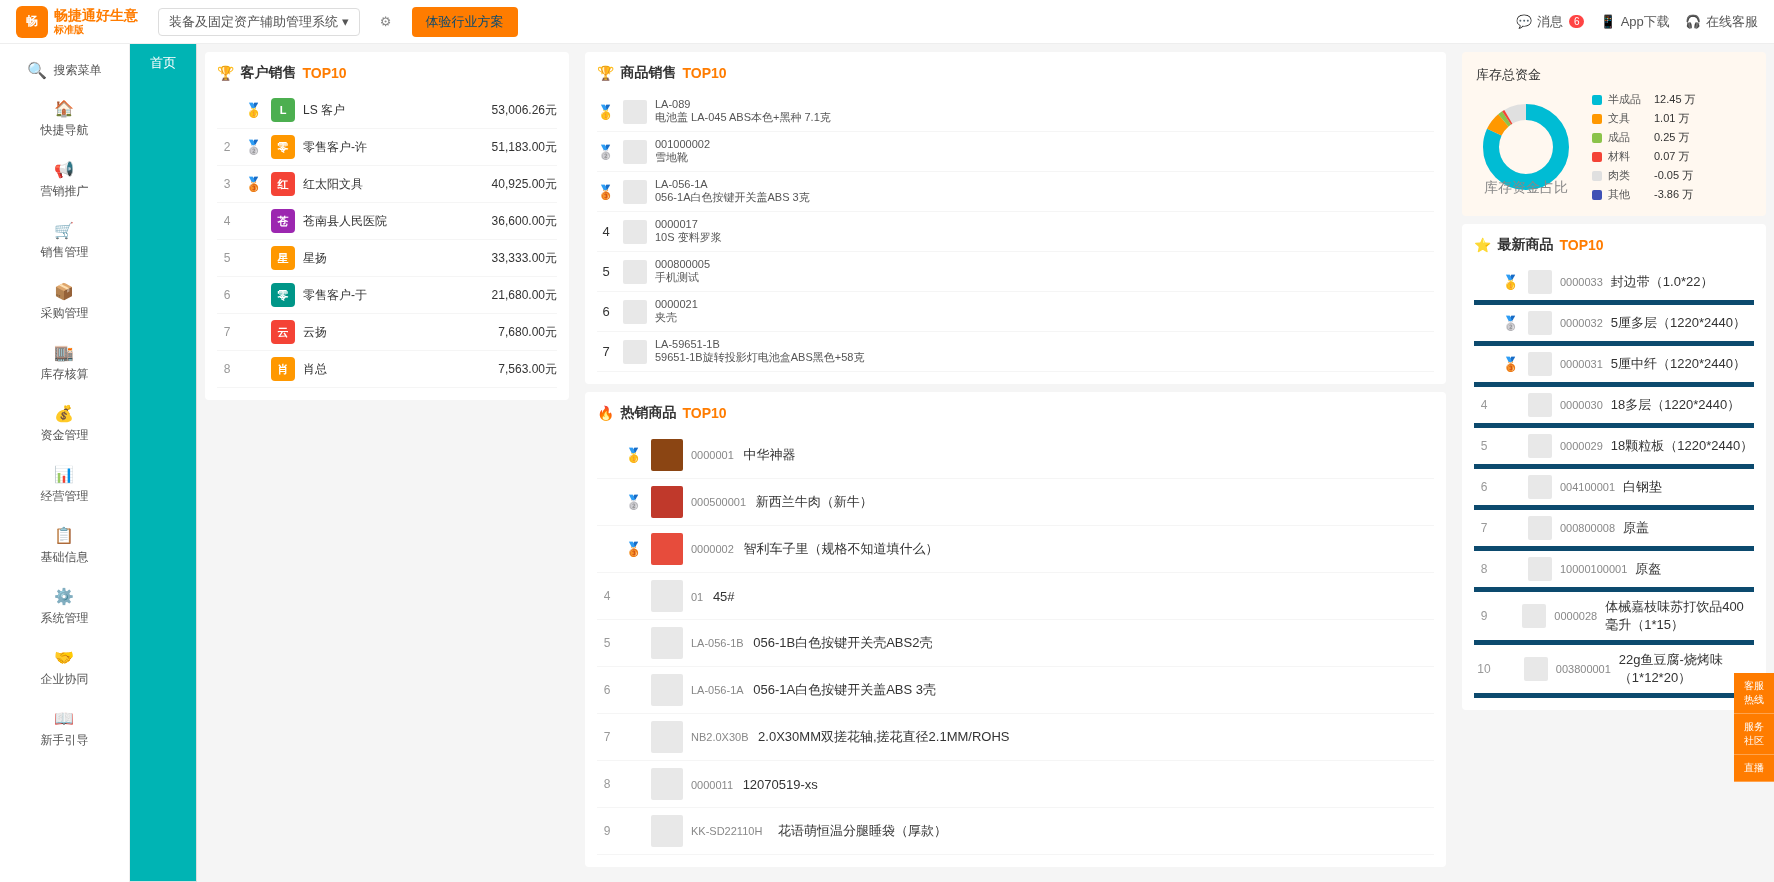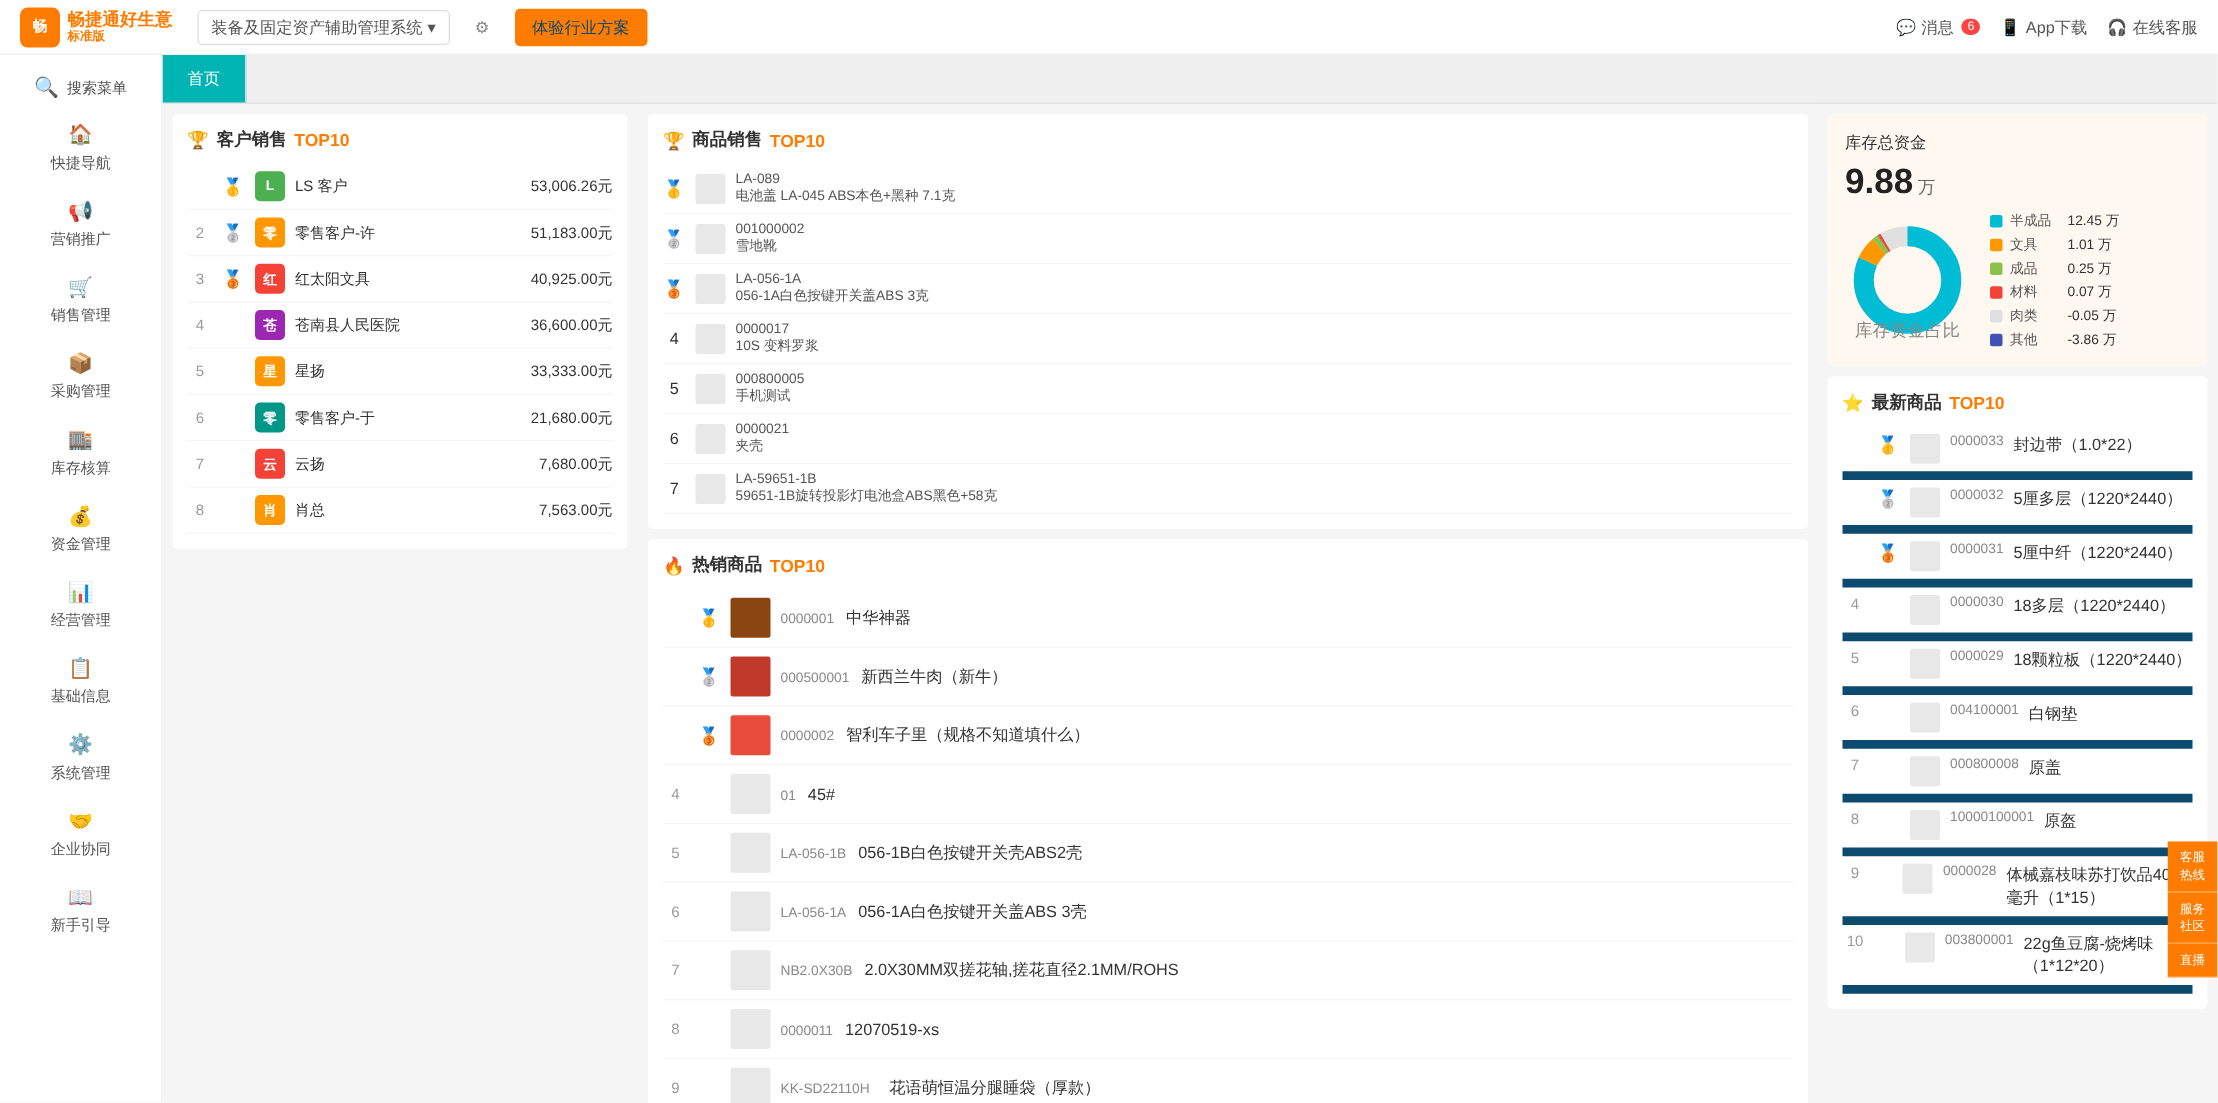--- a/index.html
+++ b/index.html
@@ -34,21 +34,21 @@
     }
     .sidebar-item {
       display: flex; flex-direction: column; align-items: center;
       padding: 10px 0; cursor: pointer; color: #555; font-size: 12px; gap: 4px;
       transition: color 0.2s;
     }
     .sidebar-item.search-item { flex-direction: row; justify-content: center; gap: 6px; padding: 8px 12px; }
     .sidebar-icon { width: 20px; height: 20px; display: flex; align-items: center; justify-content: center; font-size: 16px; }
 
     
-    .main { flex: 1; display: flex; flex-direction: column; overflow: hidden; }
+    .main { flex: 1; display: flex; flex-direction: row; overflow: hidden; }
 
     .page-tabs { display: flex; background: #f0f0f0; border-bottom: 1px solid #ddd; }
     .page-tab { padding: 10px 20px; cursor: pointer; font-size: 13px; color: #555; border-right: 1px solid #ddd; }
     .page-tab.active { background: #00b4b4; color: #fff; }
 
     .content-area { flex: 1; display: flex; overflow: hidden; }
 
     
     .left-panel { width: 380px; flex-shrink: 0; padding: 0; overflow-y: auto; background: #f5f5f5; }
     .middle-panel { flex: 1; overflow-y: auto; background: #f5f5f5; padding: 0 8px; }
@@ -84,21 +84,21 @@
     .legend-dot { width: 10px; height: 10px; border-radius: 2px; flex-shrink: 0; }
     .legend-name { width: 40px; }
     .legend-value { color: #333; }
 
     
     .hot-product-item { display: flex; align-items: center; padding: 7px 0; border-bottom: 1px solid #f5f5f5; gap: 8px; }
     .hot-rank-num { width: 20px; text-align: center; font-size: 12px; color: #999; flex-shrink: 0; }
     .hot-product-img { width: 32px; height: 32px; background: #e8e8e8; border-radius: 2px; flex-shrink: 0; overflow: hidden; display: flex; align-items: center; justify-content: center; }
     .hot-placeholder { width: 32px; height: 32px; background: #e8e8e8; border-radius: 2px; flex-shrink: 0; }
 
-    .latest-item { display: flex; padding: 6px 0; border-bottom: 7px solid #0c4a6e; gap: 8px; }
+    .latest-item { display: flex; align-items: center; padding: 6px 0; border-bottom: 5px solid #0c4a6e; gap: 8px; }
     .latest-rank { width: 20px; text-align: center; font-size: 12px; color: #999; flex-shrink: 0; }
     .latest-img { width: 24px; height: 24px; background: #e8e8e8; border-radius: 2px; flex-shrink: 0; }
 
     
     .float-bar {
       position: fixed; right: 0; bottom: 100px;
       display: flex; flex-direction: column;
     }
     .float-btn {
       background: #ff7c00; color: #fff; width: 40px; padding: 6px 4px;
@@ -448,24 +448,20 @@
             </div>
           </div>
         </div>
       </div>
 
       <div class="right-panel">
         <div style="padding: 8px;">
 
           <div class="inventory-card">
             <div class="inventory-title">库存总资金</div>
-            <div>
-              <span class="inventory-amount">9.88</span>
-              <span class="inventory-unit"> 万</span>
-            </div>
             <div class="chart-container">
 
               <div class="donut-wrapper">
                 <svg width="100" height="100" viewBox="0 0 100 100">
 
                   <circle cx="50" cy="50" r="35" fill="none" stroke="#e0e0e0" stroke-width="16"></circle>
 
                   <circle cx="50" cy="50" r="35" fill="none" stroke="#00bcd4" stroke-width="16" stroke-dasharray="180 220" stroke-dashoffset="0" transform="rotate(-90 50 50)"></circle>
 
                   <circle cx="50" cy="50" r="35" fill="none" stroke="#ff9800" stroke-width="16" stroke-dasharray="15 205" stroke-dashoffset="-180" transform="rotate(-90 50 50)"></circle>

